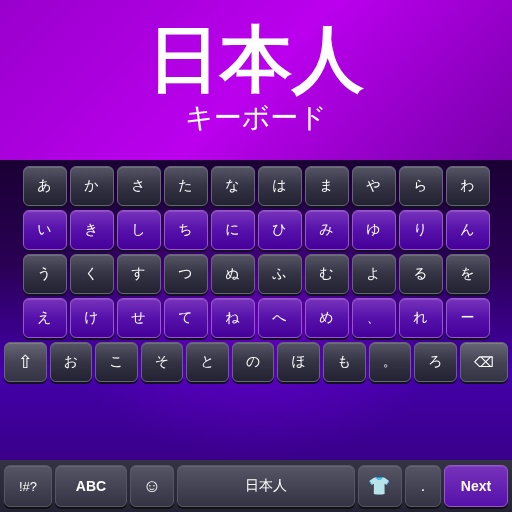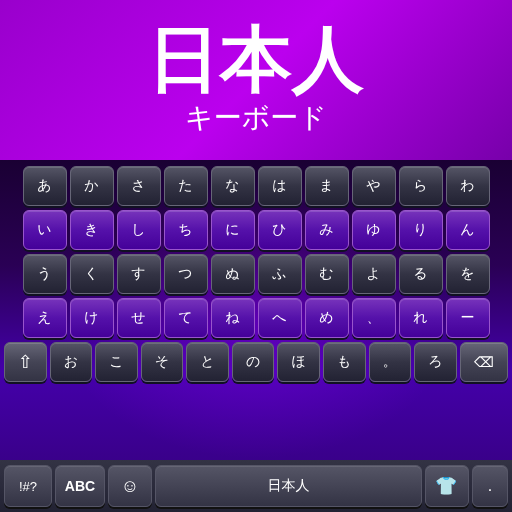--- a/index.html
+++ b/index.html
@@ -122,21 +122,21 @@
       display: flex;
       align-items: center;
       justify-content: center;
       font-size: 12px;
       color: white;
       cursor: pointer;
       box-shadow: 0 2px 0 #111, inset 0 1px 0 rgba(255,255,255,0.1);
     }
 
     .toolbar-key.sym { width: 48px; font-size: 13px; }
-    .toolbar-key.abc { width: 50px; font-size: 14px; font-weight: bold; }
+    .toolbar-key.abc { width: 72px; font-size: 14px; font-weight: bold; }
     .toolbar-key.emoji { width: 44px; font-size: 18px; }
     .toolbar-key.lang { flex: 1; font-size: 14px; }
     .toolbar-key.shirt { width: 44px; font-size: 18px; }
     .toolbar-key.dot { width: 36px; font-size: 16px; }
     .toolbar-key.next {
       width: 64px;
       font-size: 14px;
       font-weight: bold;
       background: linear-gradient(180deg, #7733bb 0%, #5511aa 100%);
       border-color: #9955cc;
@@ -215,14 +215,15 @@
       </div>
     </div>
 
   <div id="toolbar">
     <div class="toolbar-key sym">!#?</div>
     <div class="toolbar-key abc">ABC</div>
     <div class="toolbar-key emoji">☺</div>
     <div class="toolbar-key lang">日本人</div>
     <div class="toolbar-key shirt">👕</div>
     <div class="toolbar-key dot">.</div>
+    <div class="toolbar-key next">Next</div>
   </div>
 </div>
 
 </body></html>

